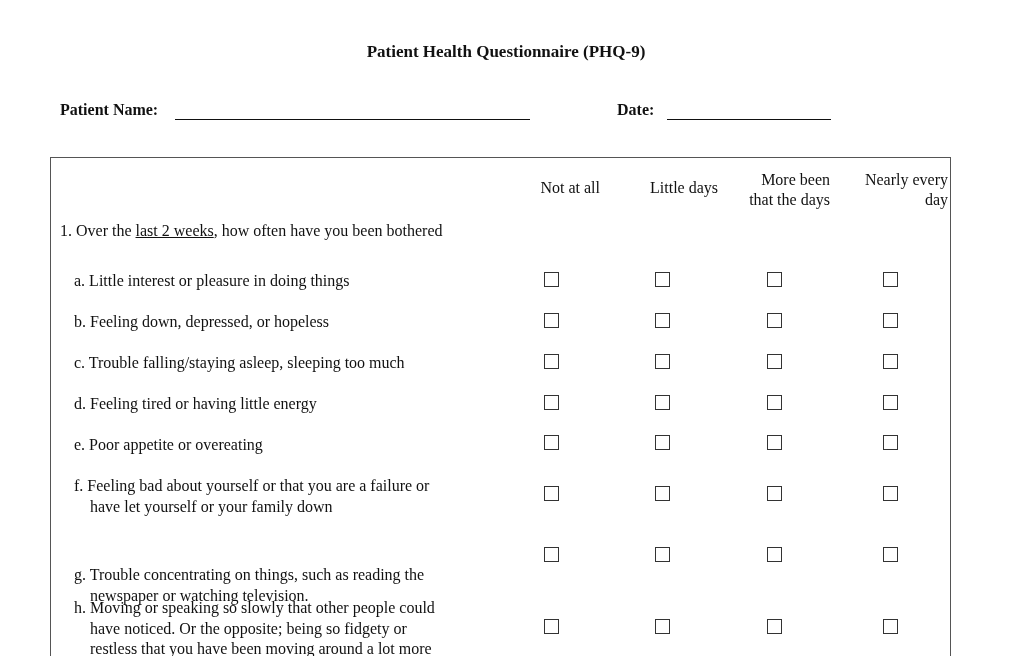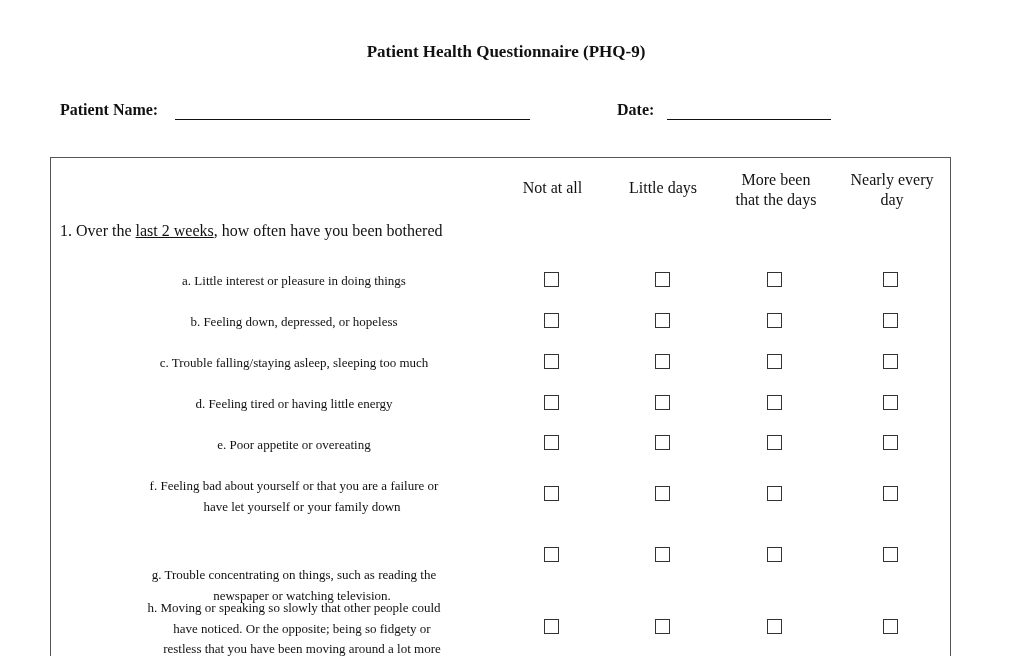--- a/index.html
+++ b/index.html
@@ -4,24 +4,24 @@
 <style>
   html, body { margin:0; padding:0; background:#ffffff; }
   body { width:1024px; height:656px; overflow:hidden; position:relative;
          font-family:"Liberation Serif","DejaVu Serif",serif; color:#111; }
   .title { position:absolute; left:0; width:1012px; top:42px; text-align:center;
            font-weight:bold; font-size:17px; }
   .field-label { position:absolute; top:101px; font-weight:bold; font-size:16px; }
   .field-line { position:absolute; top:119px; height:0; border-bottom:1.3px solid #111; }
   .table-box { position:absolute; left:50px; top:157px; width:901px; height:520px;
                border:1.3px solid #555; border-bottom:none; box-sizing:border-box; }
-  .col-head { position:absolute; font-size:16px; text-align:center; line-height:20px; }
+  .col-head { position:absolute; font-size:16px; text-align:right; line-height:20px; }
   .q-intro { position:absolute; left:60px; top:220px; font-size:16px; line-height:21px; }
   .q-intro .em { text-decoration:underline; }
-  .item { position:absolute; left:84px; font-size:13px; line-height:20.5px; width:420px;text-align:center; }
+  .item { position:absolute; left:74px; font-size:16px; line-height:20.5px; width:420px; }
   .item .cont { display:block; padding-left:16px; }
   .cb { position:absolute; width:15px; height:15px; border:1.6px solid #333;
         box-sizing:border-box; background:#fff; cursor:pointer; }
 </style>
 </head>
 <body>
 
 <div>
   <div class="title">Patient Health Questionnaire (PHQ-9)</div>
 

